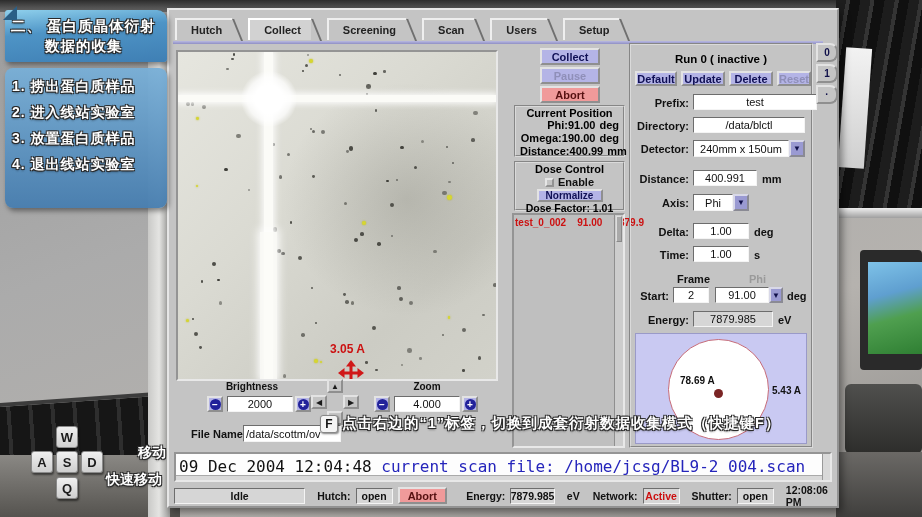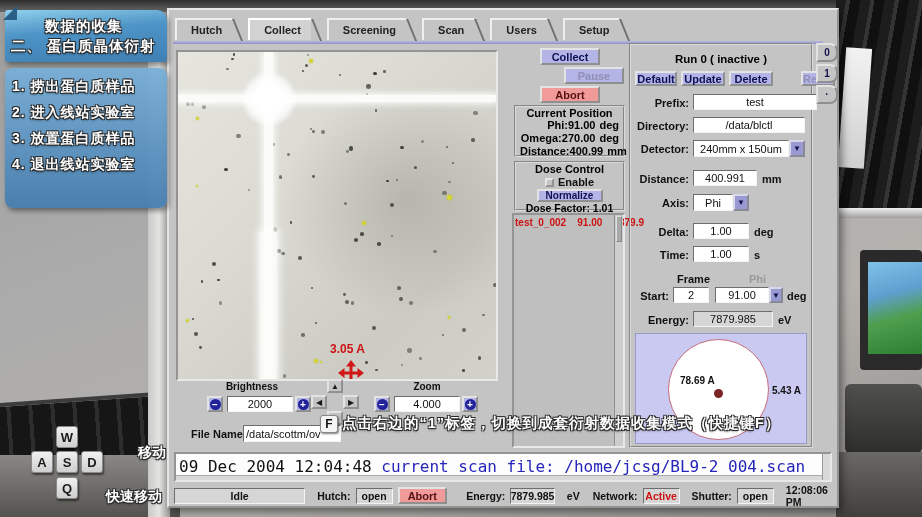--- a/index.html
+++ b/index.html
@@ -71,21 +71,21 @@
   
   .lbl{font-size:11px; font-weight:bold; color:#111;}
   .field{background:#fff; border-top:1px solid #6d6d6d; border-left:1px solid #6d6d6d;
     border-bottom:1px solid #f4f4f4; border-right:1px solid #f4f4f4;
     font-size:11px; color:#111; display:flex; align-items:center; justify-content:center; overflow:hidden;}
   .field.left{justify-content:flex-start; padding-left:2px;}
   .sunkengray{background:#d6d6d6;}
   .btn{border:2px outset #e3e3e3; background:var(--lav); color:#101055; font-size:11px; font-weight:bold;
     display:flex; align-items:center; justify-content:center; cursor:default;}
   .btn.pink{background:var(--pink); color:#551010;}
-  .btn.disabled{color:#8f8fb8;margin-left:24px;}
+  .btn.disabled{color:#8f8fb8;}
   .ddbtn{width:16px; border:2px outset #d8d8e8; background:var(--lav-dark); color:#10104a;
     display:flex; align-items:center; justify-content:center; font-size:8px;}
   .pm{width:16px; height:16px; border:2px outset #e3e3e3; background:var(--lav);
     display:flex; align-items:center; justify-content:center;}
   .pm .c{width:11px; height:11px; border-radius:50%; background:#22229a; color:#fff; font-size:10px;
     line-height:11px; text-align:center; font-weight:bold;}
   .groupbox{position:absolute; border:2px groove #dadada;}
 
   
   #diffimg{position:absolute; left:7px; top:40px; width:322px; height:331px; overflow:hidden;
@@ -316,21 +316,21 @@
 
     <div class="groupbox" style="left:345px; top:95px; width:111px; height:52px;">
       <div style="text-align:center; font-size:11px; font-weight:bold;">Current Position</div>
       <div class="cpos-row">
         <span class="l">Phi:</span>
         <span class="v">91.00</span>
         <span class="u">deg</span>
       </div>
       <div class="cpos-row">
         <span class="l">Omega:</span>
-        <span class="v">270.00</span>
+        <span class="v">190.00</span>
         <span class="u">deg</span>
       </div>
       <div class="cpos-row">
         <span class="l">Distance:</span>
         <span class="v">400.99</span>
         <span class="u">mm</span>
       </div>
     </div>
 
     <div class="groupbox" style="left:345px; top:151px; width:111px; height:50px;">
@@ -427,36 +427,36 @@
       <span class="lbl">eV</span>
       <span class="lbl" style="margin-left:8px;">Network:</span>
       <div class="field sunkengray" style="width:48px; color:#cc1111;">Active</div>
       <span class="lbl">Shutter:</span>
       <div class="field sunkengray" style="width:48px;">open</div>
       <span class="lbl">12:08:06 PM</span>
     </div>
   </div>
 
   <div id="title-box">
+    <div class="t outline">二、 蛋白质晶体衍射</div>
     <div class="t outline" style="padding-left:34px;">数据的收集</div>
-    <div class="t outline">二、 蛋白质晶体衍射</div>
   </div>
   <div id="steps-box">
     <div class="step outline">1. 捞出蛋白质样品</div>
     <div class="step outline">2. 进入线站实验室</div>
     <div class="step outline">3. 放置蛋白质样品</div>
     <div class="step outline">4. 退出线站实验室</div>
   </div>
 
   <div id="hint">
     <span class="keycap">F</span>
     <span class="txt outline">点击右边的“1”标签，切换到成套衍射数据收集模式（快捷键F）</span>
   </div>
 
   <div class="kbd-key" style="left:56px; top:426px;">W</div>
   <div class="kbd-key" style="left:31px; top:451px;">A</div>
   <div class="kbd-key" style="left:56px; top:451px;">S</div>
   <div class="kbd-key" style="left:81px; top:451px;">D</div>
   <div class="kbd-key" style="left:56px; top:477px;">Q</div>
   <div class="kbd-label outline" style="left:138px; top:444px;">移动</div>
-  <div class="kbd-label outline" style="left:106px; top:488px;">快速移动</div>
+  <div class="kbd-label outline" style="left:106px; top:471px;">快速移动</div>
 
 </div>
 
 </body></html>

